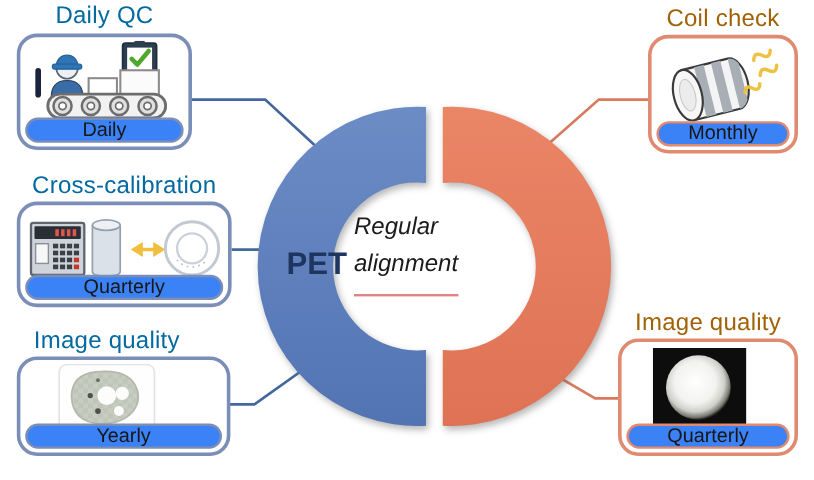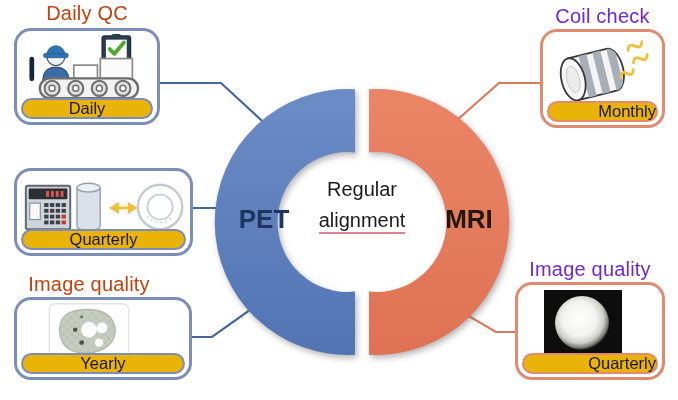--- a/index.html
+++ b/index.html
@@ -7,38 +7,38 @@
     position:relative;width:678px;height:400px;background:#fff;overflow:hidden;
     font-family:"Liberation Sans",sans-serif;
   }
   .abs{position:absolute;}
   svg{display:block;}
   
   .qc-box{position:absolute;background:#fff;border-radius:17px;box-sizing:border-box;}
   .qc-box.left{border:3px solid #7b8eb8;}
   .qc-box.right{border:3px solid #e08a70;}
   .node-title{position:absolute;text-align:center;font-size:20px;letter-spacing:.2px;}
-  .node-title.left{color:#c2410c;}
-  .node-title.right{color:#6d28d9;}
+  .node-title.left{color:#0369a1;}
+  .node-title.right{color:#a16207;}
   .pill{
-    position:absolute;left:4px;right:4px;bottom:3px;height:21px;background:#eab308;
+    position:absolute;left:4px;right:4px;bottom:3px;height:21px;background:#3b82f6;
     border-radius:12px;display:flex;align-items:center;justify-content:center;
     font-size:16.5px;color:#161616;box-sizing:border-box;
   }
   .pill.left{border:2.5px solid #7b8eb8;}
-  .pill.right{border:2.5px solid #e08a70;justify-content:flex-end;}
+  .pill.right{border:2.5px solid #e08a70;}
   
   .seg-label{position:absolute;width:62px;text-align:center;font-weight:bold;font-size:26px;}
   .seg-label.pet{color:#1e3560;}
   .seg-label.mri{color:#241812;}
   .center-text{
-    position:absolute;left:295px;top:174px;width:134px;text-align:center;
-    font-size:20px;line-height:31px;color:#1b1b1b;
+    position:absolute;left:295px;top:174px;width:134px;
+    font-size:20px;line-height:31px;color:#1b1b1b;font-style:italic;
   }
-  .center-text .u{border-bottom:2px solid #e08585;padding-bottom:1px;}
+  .center-text .u{border-bottom:2px solid #e08585;padding-bottom:14px;}
 </style>
 </head>
 <body>
 
 <div class="canvas">
 
   <svg class="abs" style="left:0;top:0;" width="678" height="400" viewBox="0 0 678 400">
     <defs>
       <linearGradient id="gBlue" x1="0" y1="0" x2="0" y2="1">
         <stop offset="0" stop-color="#6c8cc6"></stop>
@@ -60,21 +60,20 @@
       <path d="M517 332 H496 L448 304"></path>
     </g>
 
     <g style="filter:drop-shadow(2.5px 3.5px 3px rgba(90,90,90,0.45));">
       <path d="M 355 89.2 A 133 133 0 1 0 355 354.8 L 355 291.6 A 70 70 0 1 1 355 152.4 Z" fill="url(#gBlue)"></path>
       <path d="M 369 89.2 A 133 133 0 1 1 369 354.8 L 369 291.6 A 70 70 0 1 0 369 152.4 Z" fill="url(#gSalmon)"></path>
     </g>
   </svg>
 
   <div class="seg-label pet abs" style="left:233px;top:204px;">PET</div>
-  <div class="seg-label mri abs" style="left:438px;top:204px;">MRI</div>
   <div class="center-text">
     <div>Regular</div>
     <div><span class="u">alignment</span></div>
   </div>
 
   <div class="node-title left" style="left:14px;top:2px;width:146px;">Daily QC</div>
   <div class="qc-box left" style="left:14px;top:28px;width:146px;height:97px;">
     <svg class="abs" style="left:5px;top:3px;" width="132" height="68" viewBox="0 0 130 72">
       <rect x="3" y="24" width="5" height="26" rx="2.5" fill="#19253a"></rect>
       <path d="M17 50 Q17 35 31 35 Q45 35 45 50 Z" fill="#3a6ca8" stroke="#2b3f5e" stroke-width="1"></path>
@@ -99,20 +98,21 @@
           <circle cx="52" cy="57.5" r="3.2"></circle>
         <circle cx="77" cy="57.5" r="3.2"></circle>
           <circle cx="102" cy="57.5" r="3.2"></circle>
       </g>
     </svg>
     <div class="pill left">
       <span>Daily</span>
     </div>
   </div>
 
+  <div class="node-title left" style="left:14px;top:144px;width:179px;">Cross-calibration</div>
   <div class="qc-box left" style="left:14px;top:168px;width:179px;height:88px;">
     <svg class="abs" style="left:3px;top:7px;" width="170" height="56" viewBox="0 0 170 58">
       <rect x="3" y="8" width="46" height="45" rx="2" fill="#cfd4da" stroke="#5f6670" stroke-width="2"></rect>
       <rect x="6" y="11" width="40" height="11" rx="1" fill="#2a2f36"></rect>
       <g fill="#e2574d">
         <rect x="24" y="13.5" width="3" height="6"></rect>
           <rect x="29" y="13.5" width="3" height="6"></rect>
         <rect x="34" y="13.5" width="3" height="6"></rect>
           <rect x="39" y="13.5" width="3" height="6"></rect>
       </g>

